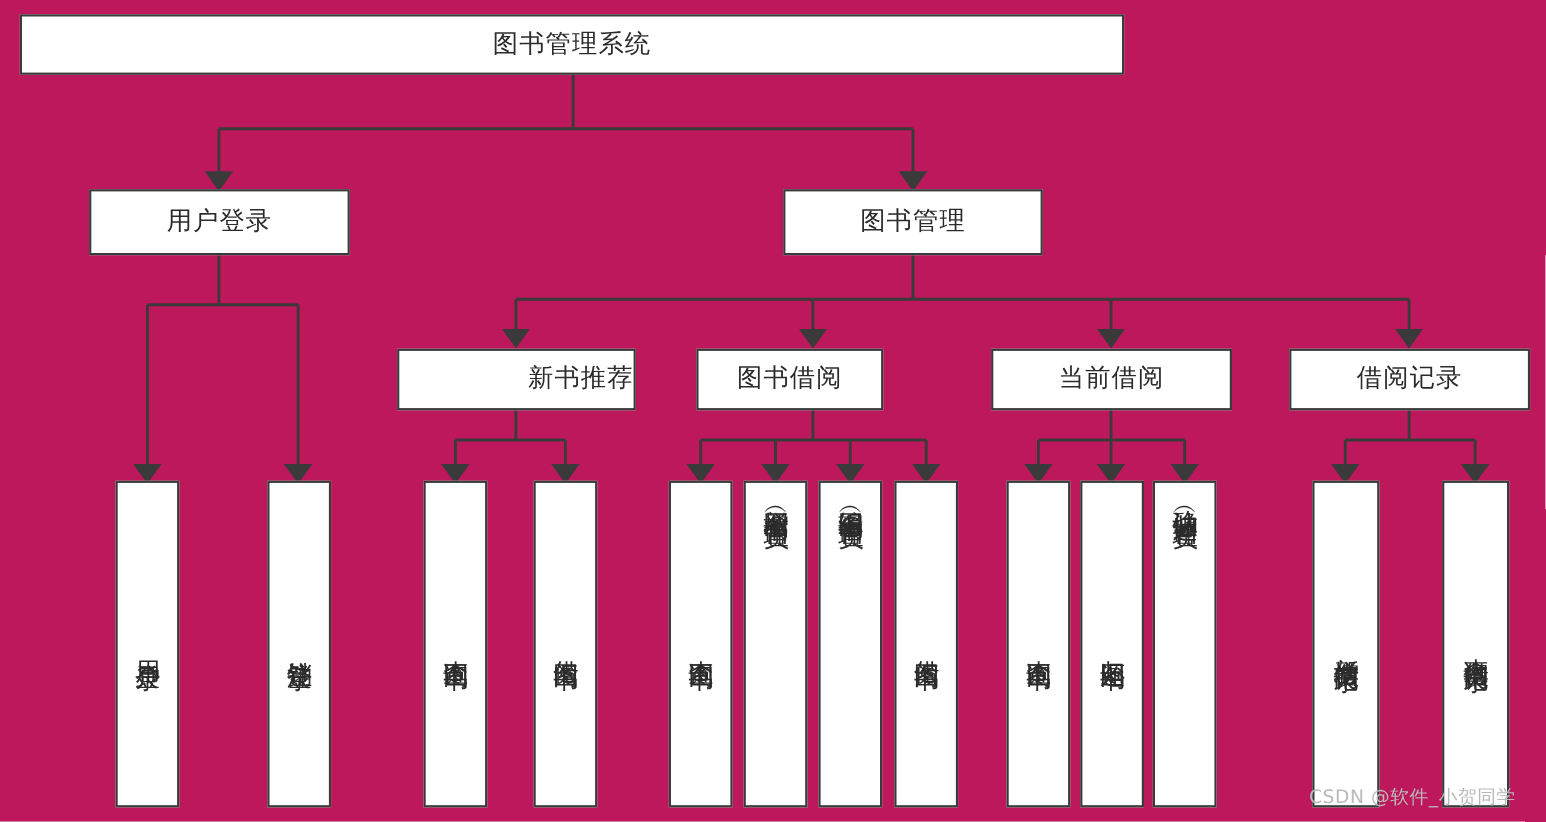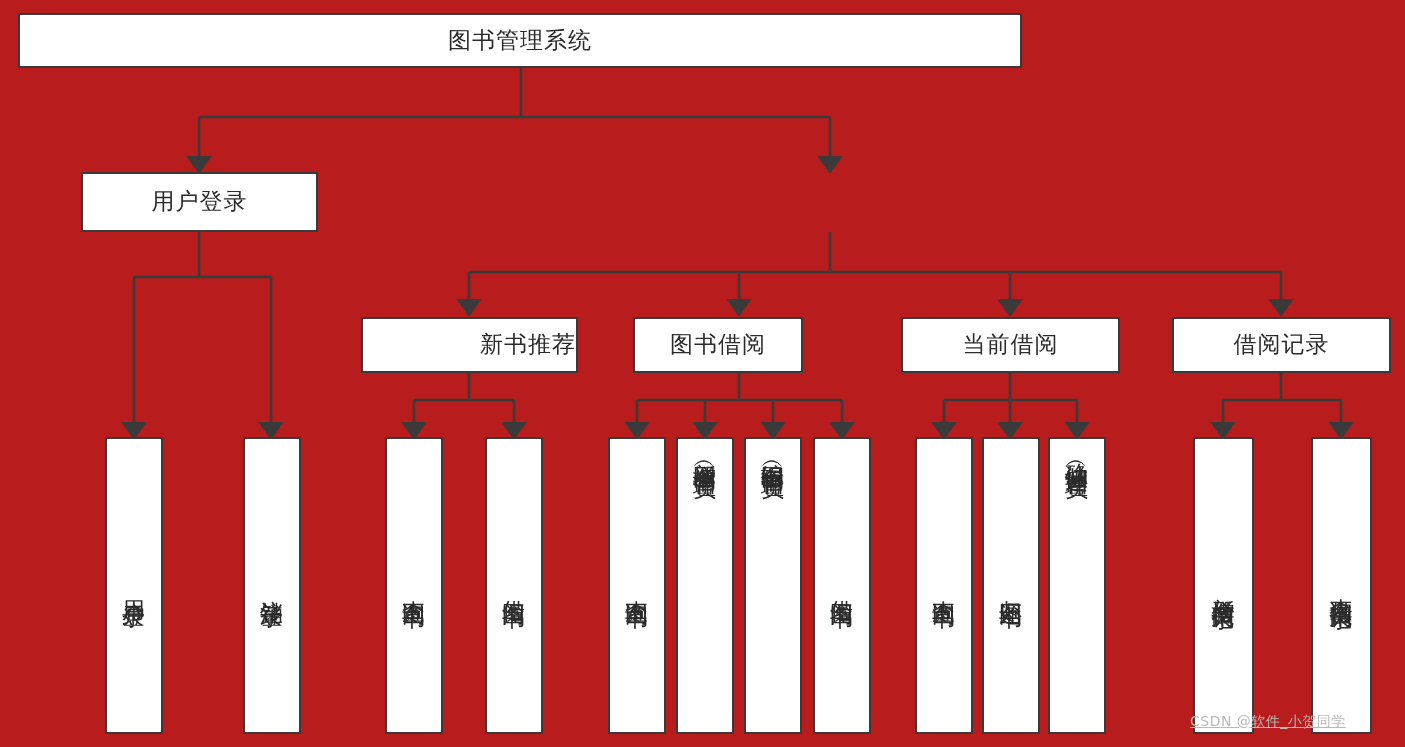--- a/index.html
+++ b/index.html
@@ -8,21 +8,21 @@
     padding: 0;
     background: #ffffff;
   }
   body {
     font-family: "DejaVu Sans", "Liberation Sans", sans-serif;
   }
   #canvas {
     position: relative;
     width: 1405px;
     height: 747px;
-    background: #b91c1c;
+    background: #be185d;
     overflow: hidden;
   }
   #edges {
     position: absolute;
     left: 0;
     top: 0;
     width: 1405px;
     height: 747px;
     pointer-events: none;
   }
@@ -59,25 +59,24 @@
     letter-spacing: 2px;
     display: block;
   }
   .vert.center-v {
     align-items: center;
   }
   #watermark {
     position: absolute;
     left: 1190px;
     top: 713px;
-    font-size: 14px;
+    font-size: 17px;
     color: #b9b9b9;
     white-space: nowrap;
     letter-spacing: 0.5px;
-    text-decoration: underline;
   }
 </style>
 </head>
 <body>
 
 <div id="canvas">
 
   <svg id="edges" viewBox="0 0 1405 747" width="1405" height="747" xmlns="http://www.w3.org/2000/svg">
     <defs>
       <marker id="arrow" markerWidth="10" markerHeight="10" refX="3.2" refY="5" orient="auto" markerUnits="strokeWidth">
@@ -128,20 +127,23 @@
     </g>
   </svg>
 
   <div class="node root horiz" style="left:18px; top:13px; width:1004px; height:55px;">
     <span>图书管理系统</span>
   </div>
 
   <div class="node horiz" style="left:81px; top:172px; width:237px; height:60px;">
     <span>用户登录</span>
   </div>
+  <div class="node horiz" style="left:712px; top:172px; width:236px; height:60px;">
+    <span>图书管理</span>
+  </div>
 
   <div class="node horiz" style="left:361px; top:317px; width:217px; height:56px;justify-content:flex-end;">
     <span>新书推荐</span>
   </div>
   <div class="node horiz" style="left:633px; top:317px; width:170px; height:56px;">
     <span>图书借阅</span>
   </div>
   <div class="node horiz" style="left:901px; top:317px; width:219px; height:56px;">
     <span>当前借阅</span>
   </div>

